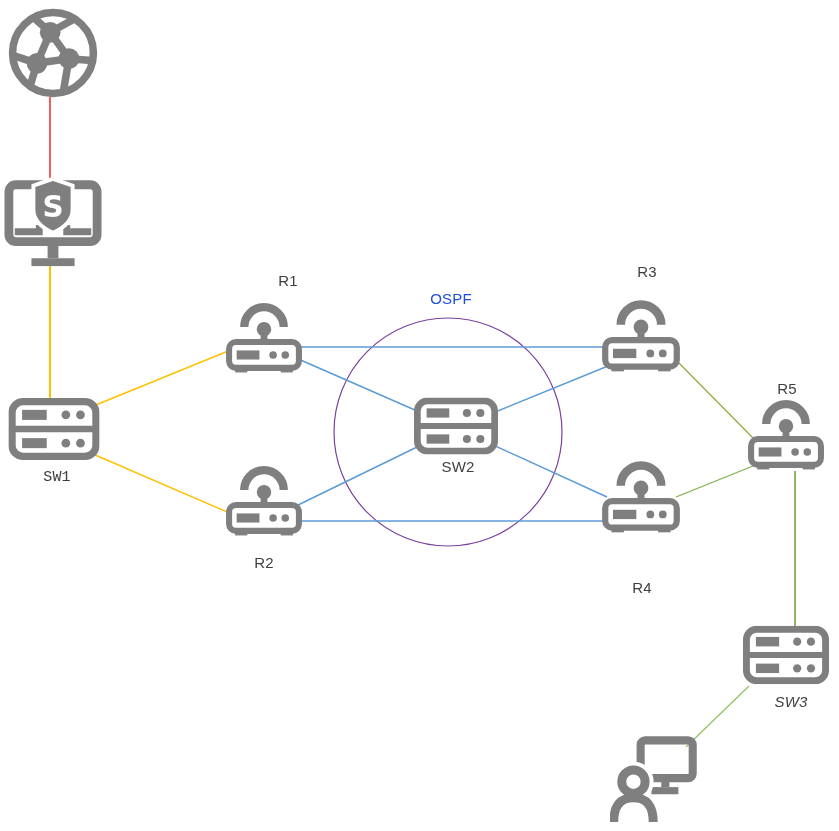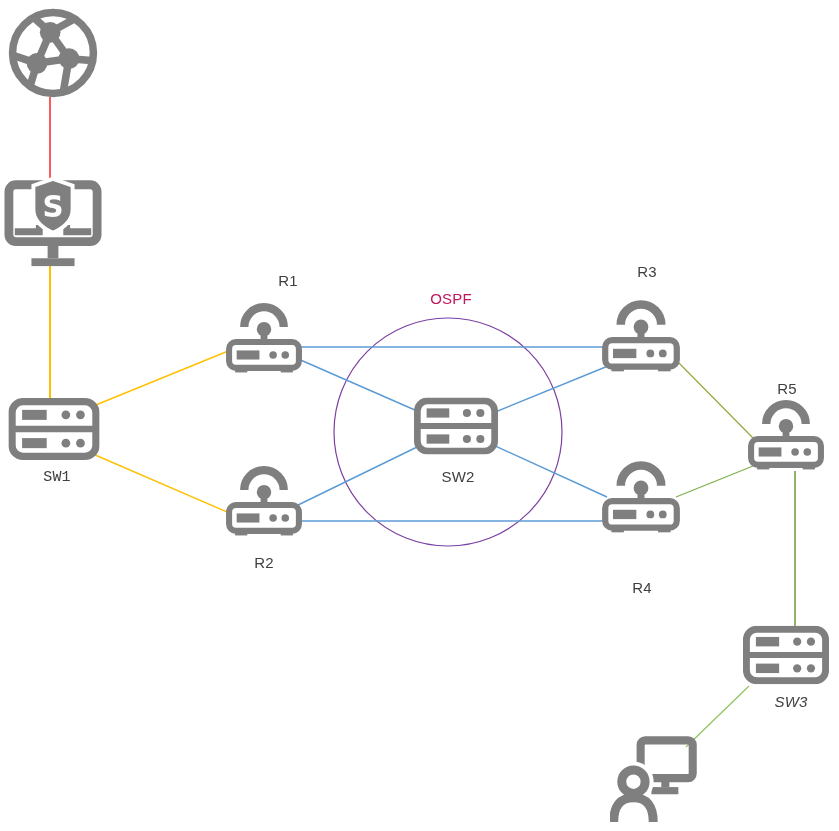--- a/index.html
+++ b/index.html
@@ -12,38 +12,38 @@
   }
   #edge-layer{position:absolute;left:0;top:0;z-index:1;}
   .node{position:absolute;z-index:2;}
   .node svg{display:block;width:100%;height:100%;}
   .label{
     position:absolute;z-index:3;
     transform:translateX(-50%);
     font-size:15px;color:#3f3f3f;
     white-space:nowrap;letter-spacing:0.2px;
   }
-  .label.purple{color:#be185d;}
+  .label.purple{color:#1d4ed8;}
   
   #node-internet{left:6px;   top:6px;   width:94px; height:94px;}
   #node-firewall{left:4px;   top:176px; width:98px; height:92px;}
   #node-sw1     {left:8px;   top:398px; width:92px; height:62px;}
   #node-r1      {left:226px; top:295px; width:76px; height:82px;}
   #node-r2      {left:226px; top:458px; width:76px; height:82px;}
   #node-sw2     {left:414px; top:394px; width:84px; height:64px;}
   #node-r3      {left:602px; top:292px; width:78px; height:84px;}
   #node-r4      {left:602px; top:453px; width:78px; height:84px;}
   #node-r5      {left:748px; top:392px; width:76px; height:82px;}
   #node-sw3     {left:743px; top:623px; width:86px; height:64px;}
   #node-user    {left:610px; top:735px; width:90px; height:88px;}
   
   #label-sw1 {left:57px;  top:469px;font-family:Liberation Mono, monospace;}
   #label-r1  {left:264px; top:272px;margin-left:24px;}
   #label-r2  {left:264px; top:554px;text-align:center;}
-  #label-sw2 {left:458px; top:468px;}
+  #label-sw2 {left:458px; top:458px;}
   #label-r3  {left:647px; top:263px;}
   #label-r4  {left:642px; top:579px;}
   #label-r5  {left:787px; top:380px;}
   #label-sw3 {left:791px; top:693px;font-style:italic;}
   #label-ospf{left:451px; top:290px;}
 </style>
 </head>
 <body>
 
 <svg width="0" height="0" style="position:absolute">

